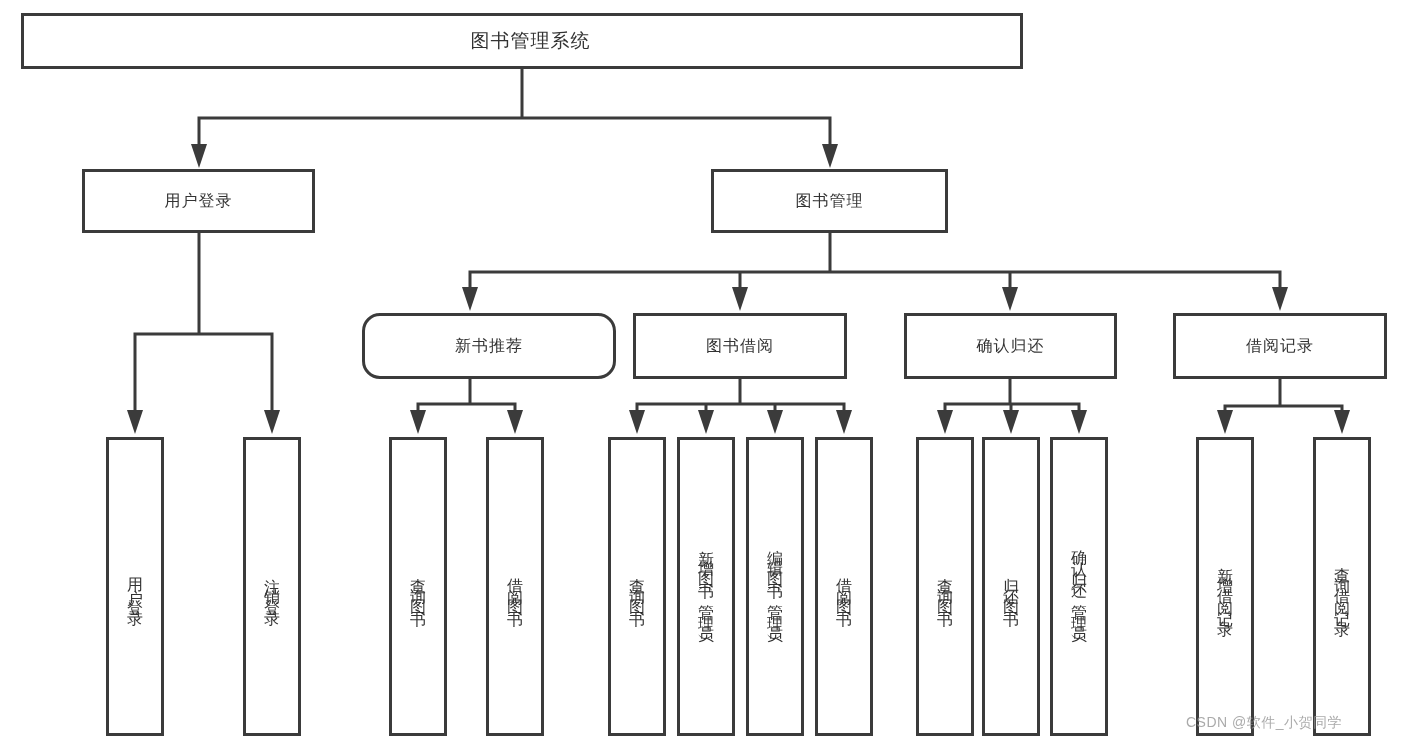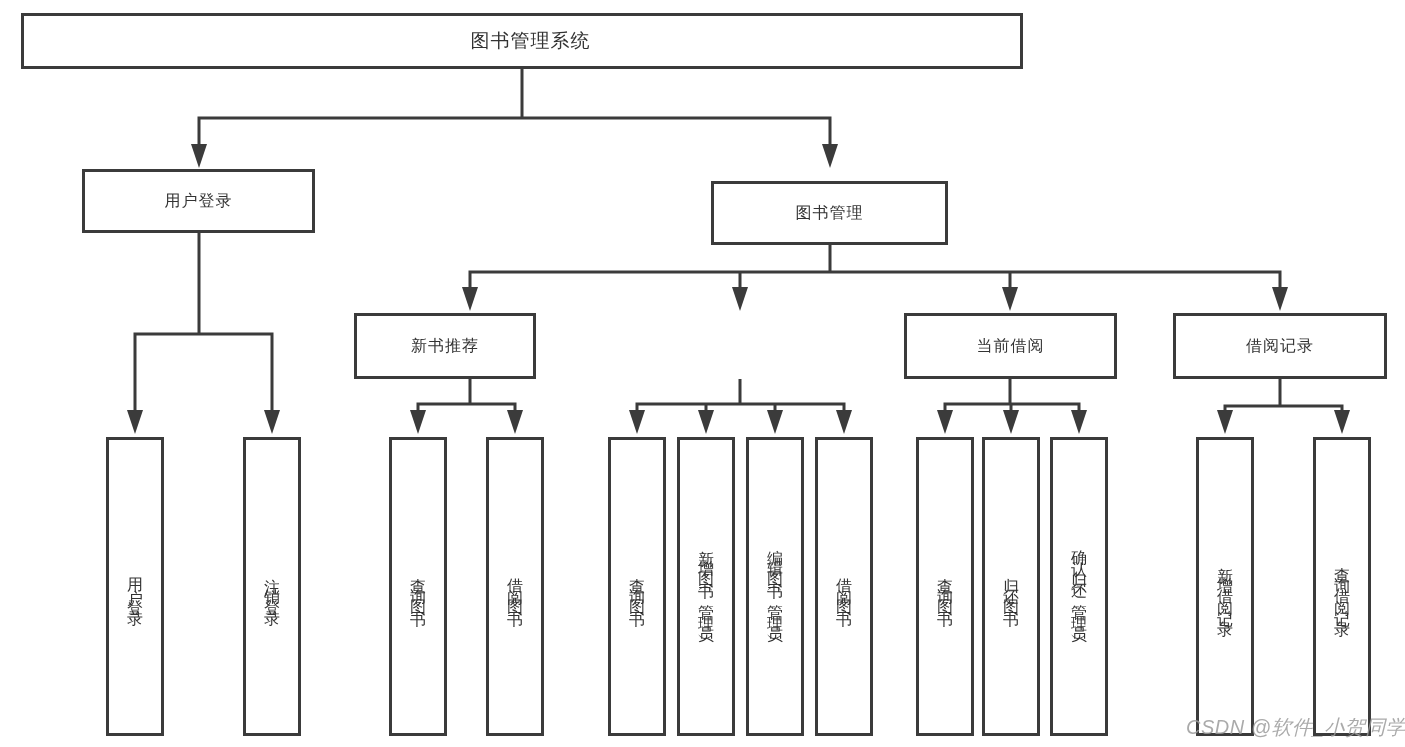--- a/index.html
+++ b/index.html
@@ -47,26 +47,25 @@
     text-orientation: mixed;
     letter-spacing: 11px;
     line-height: 1;
     white-space: normal;
   }
   .watermark {
     position: absolute;
     left: 1186px;
     top: 714px;
     z-index: 3;
-    font-size: 20px;
+    font-size: 14px;
     color: var(--wm, #9c9c9c);
     opacity: 0.85;
     letter-spacing: 0.5px;
     white-space: nowrap;
-    font-style: italic;
   }
 </style>
 </head>
 <body>
 
 <div id="canvas" style="--bg: #ffffff; --line: #3b3b3b; --text: #333333; --wm: #9c9c9c;">
 
   <svg id="connectors" width="1405" height="747" viewBox="0 0 1405 747">
     <path d="M522 69 V118
              M199 148 V118 H830 V148
@@ -106,24 +105,25 @@
         <polygon points="1003,410 1019,410 1011,434"></polygon>
         <polygon points="1071,410 1087,410 1079,434"></polygon>
         <polygon points="1217,410 1233,410 1225,434"></polygon>
         <polygon points="1334,410 1350,410 1342,434"></polygon>
       </g>
   </svg>
 
   <div class="box root-box" style="left:21px; top:13px; width:1002px;">图书管理系统</div>
 
   <div class="box hbox" style="left:82px; top:169px; width:233px;">用户登录</div>
-  <div class="box hbox" style="left:711px; top:169px; width:237px;margin-top:12px;">图书管理</div>
+  <div class="box hbox" style="left:711px; top:169px; width:237px;">图书管理</div>
 
-  <div class="box l3-box" style="left:354px; top:313px; width:182px;">新书推荐</div>
-  <div class="box l3-box" style="left:904px; top:313px; width:213px;">当前借阅</div>
+  <div class="box l3-box" style="left:362px; top:313px; width:254px;border-radius:18px;">新书推荐</div>
+  <div class="box l3-box" style="left:633px; top:313px; width:214px;">图书借阅</div>
+  <div class="box l3-box" style="left:904px; top:313px; width:213px;">确认归还</div>
   <div class="box l3-box" style="left:1173px; top:313px; width:214px;text-align:right;">借阅记录</div>
 
   <div class="box vbox" style="left:106px;">用户登录</div>
   <div class="box vbox" style="left:243px;">注销登录</div>
 
   <div class="box vbox" style="left:389px;">查询图书</div>
   <div class="box vbox" style="left:486px;">借阅图书</div>
 
   <div class="box vbox" style="left:608px;">查询图书</div>
   <div class="box vbox" style="left:677px;">新增图书（管理员）</div>

